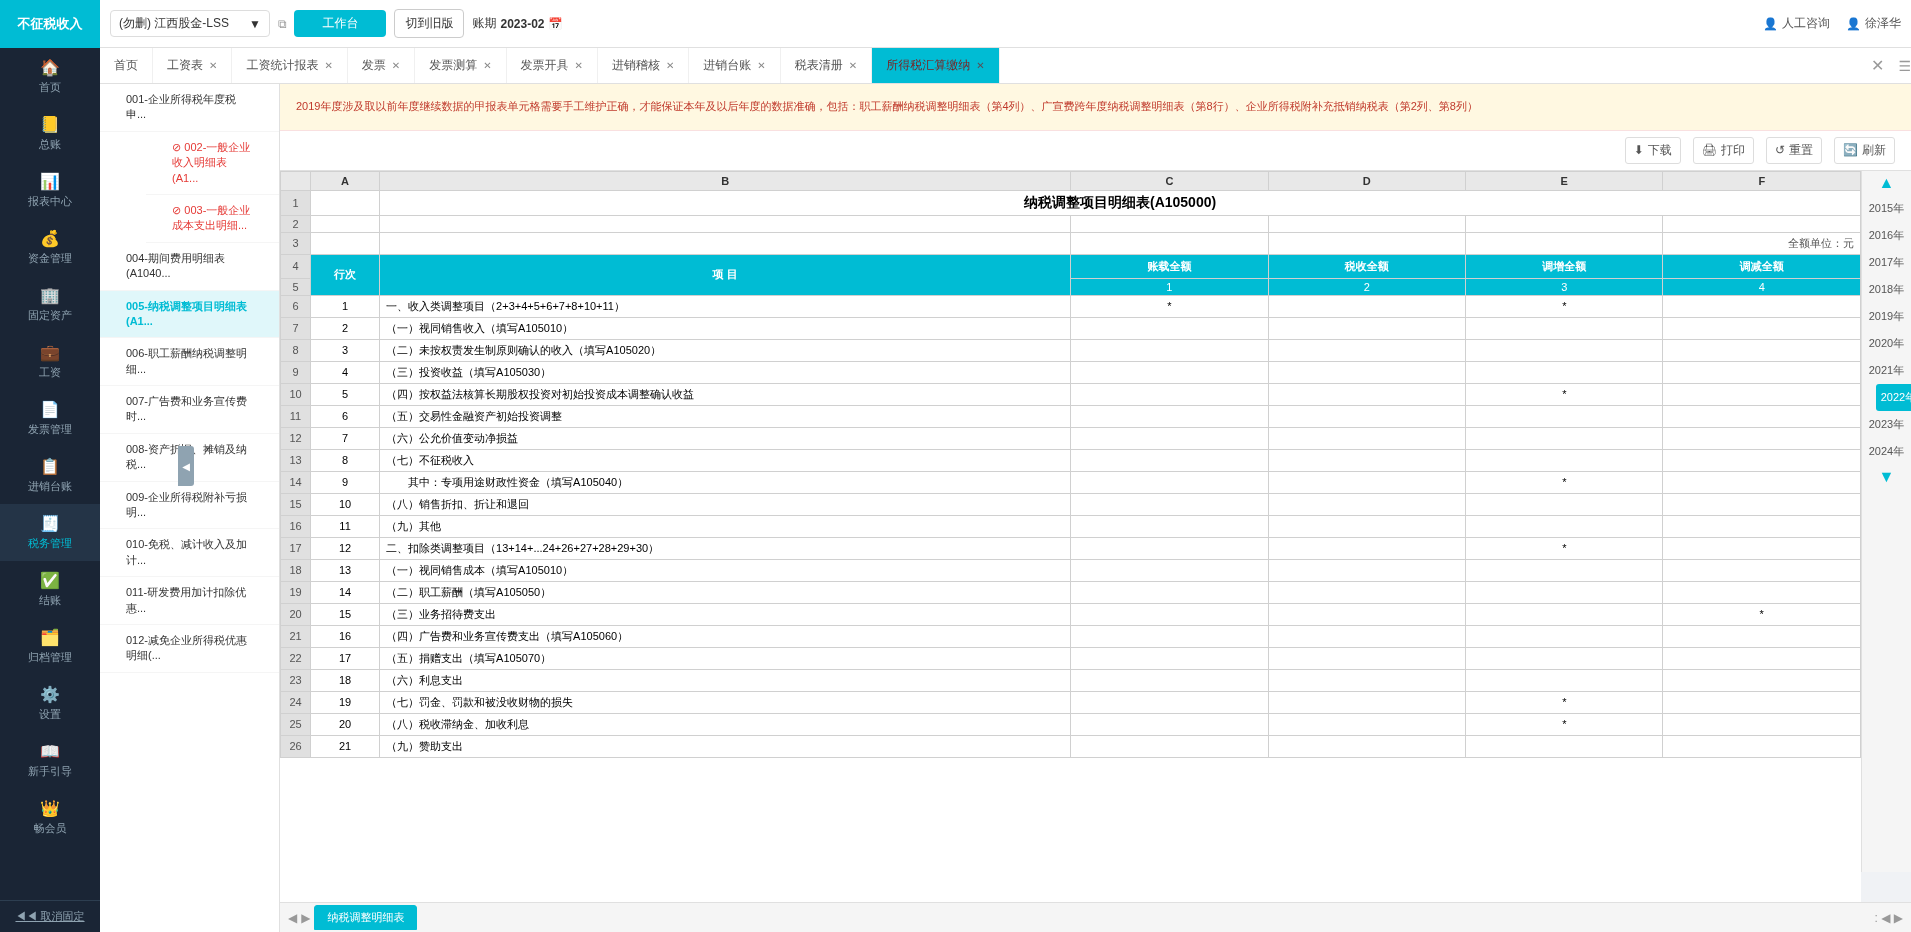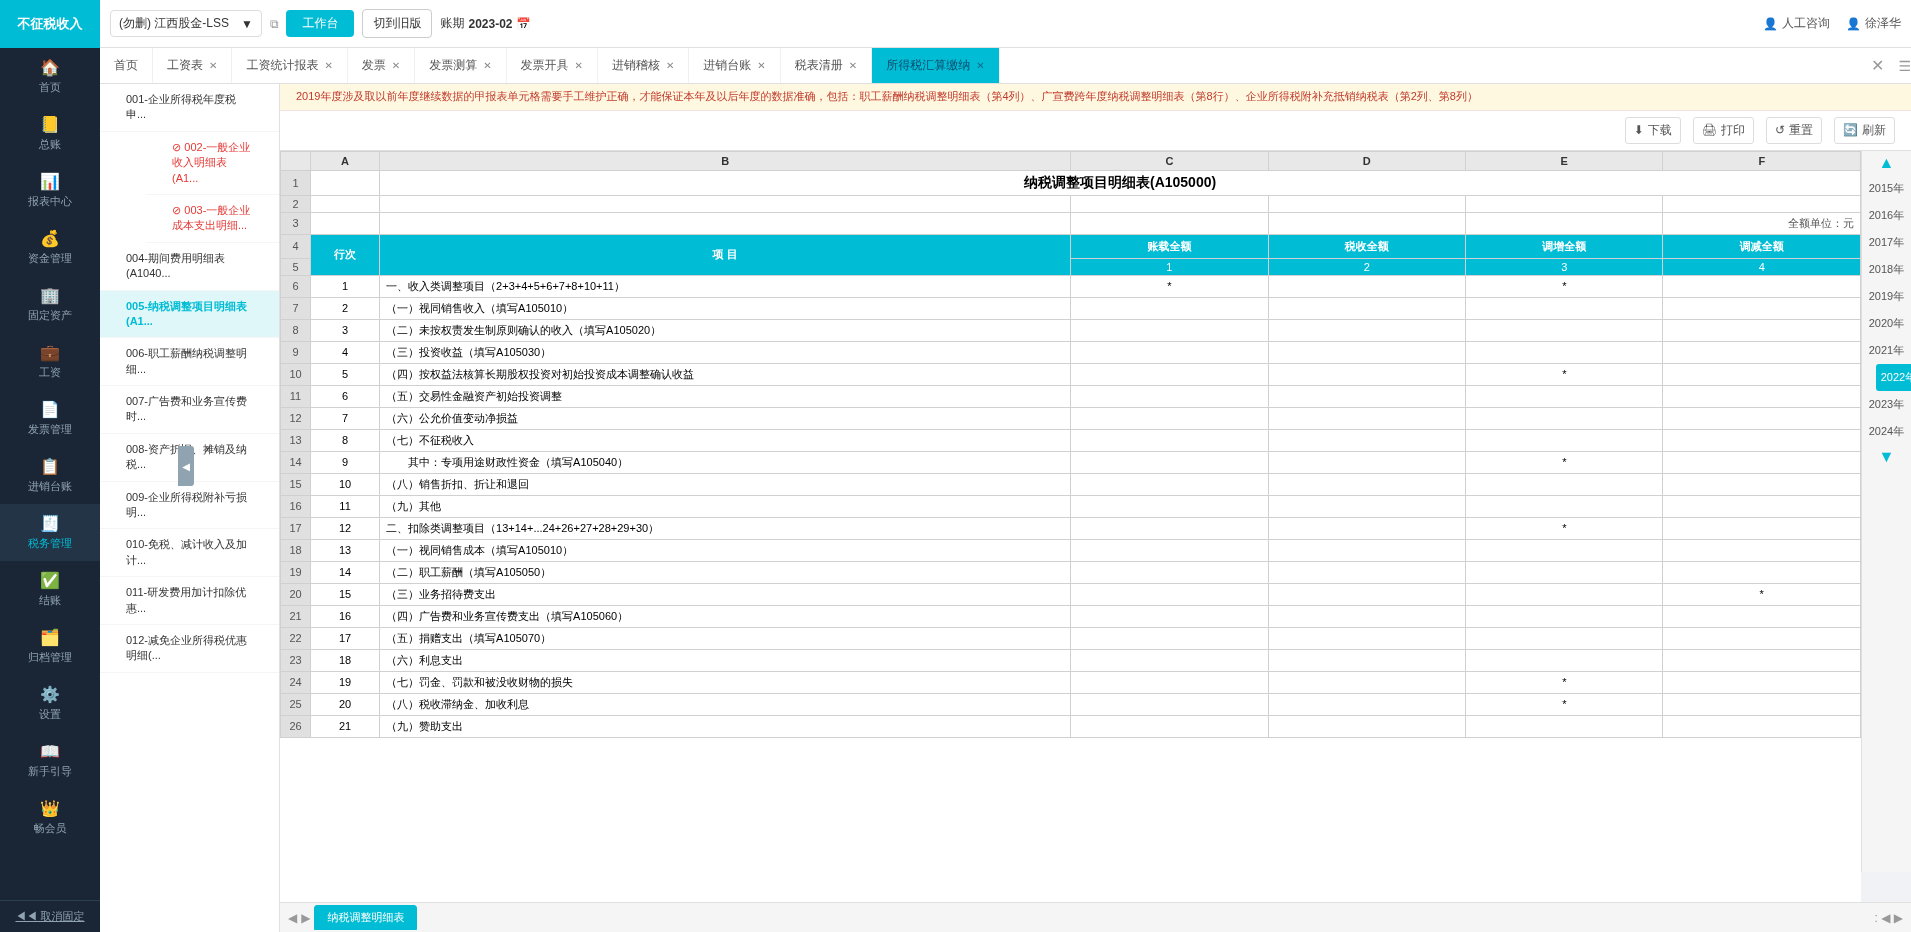--- a/index.html
+++ b/index.html
@@ -12,48 +12,48 @@
     .sidebar-item { display: flex; flex-direction: column; align-items: center; padding: 10px 5px; color: #8fa3b1; cursor: pointer; font-size: 11px; gap: 3px; }
     .sidebar-item.active { background: #243447; color: #00bcd4; }
     .sidebar-item .icon { font-size: 16px; }
     .sidebar-footer { padding: 8px; color: #8fa3b1; font-size: 11px; text-align: center; cursor: pointer; border-top: 1px solid #2d3e50; text-decoration: underline; }
 
     
     .main { flex: 1; display: flex; flex-direction: column; overflow: hidden; }
 
     
     .topbar { background: white; height: 48px; display: flex; align-items: center; padding: 0 10px; border-bottom: 1px solid #e0e0e0; gap: 8px; flex-shrink: 0; }
-    .company-selector { display: flex; align-items: center; gap: 12px; border: 1px solid #ddd; border-radius: 4px; padding: 4px 8px; font-size: 12px; cursor: pointer; color: #333; }
-    .btn-workspace { background: #00bcd4; color: white; border: none; border-radius: 4px; padding: 5px 16px; font-size: 12px; cursor: pointer; }
+    .company-selector { display: flex; align-items: center; gap: 20px; border: 1px solid #ddd; border-radius: 4px; padding: 4px 8px; font-size: 12px; cursor: pointer; color: #333; }
+    .btn-workspace { background: #00bcd4; color: white; border: none; border-radius: 4px; padding: 5px 28px; font-size: 12px; cursor: pointer; }
     .btn-old { background: white; color: #333; border: 1px solid #ccc; border-radius: 4px; padding: 5px 10px; font-size: 12px; cursor: pointer; }
     .period-display { font-size: 12px; color: #333; display: flex; align-items: center; gap: 4px; }
     .topbar-right { margin-left: auto; display: flex; align-items: center; gap: 16px; font-size: 12px; color: #555; }
     .user-service { display: flex; align-items: center; gap: 4px; cursor: pointer; color: #555; }
 
     
     .tabbar { background: white; height: 36px; display: flex; align-items: center; border-bottom: 1px solid #e0e0e0; padding: 0 0px; overflow-x: auto; flex-shrink: 0; }
     .tab { padding: 0 14px; height: 36px; display: flex; align-items: center; gap: 6px; font-size: 12px; cursor: pointer; color: #555; border-right: 1px solid #f0f0f0; white-space: nowrap; flex-shrink: 0; }
-    .tab.active { background: #00bcd4; color: #0c4a6e; }
+    .tab.active { background: #00bcd4; color: #7f1d1d; }
     .tab .close-btn { font-size: 10px; opacity: 0.7; }
     .tab-close-all { margin-left: auto; padding: 0 10px; cursor: pointer; font-size: 16px; color: #999; }
 
     
     .content { flex: 1; display: flex; overflow: hidden; }
 
     
     .doc-list { width: 180px; background: white; border-right: 1px solid #e0e0e0; display: flex; flex-direction: column; flex-shrink: 0; overflow-y: auto; }
     .doc-list-item { padding: 8px 26px; font-size: 11px; color: #333; cursor: pointer; border-bottom: 1px solid #f5f5f5; line-height: 1.4; }
     .doc-list-item.active { background: #e0f7fa; color: #00bcd4; font-weight: bold; }
     .doc-list-item.error { color: #e53935; margin-left: 46px; }
 
     
     .right-panel { flex: 1; display: flex; flex-direction: column; overflow: hidden; position: relative; }
 
     
-    .warning-bar { background: #fff8e1; padding: 4px 16px; font-size: 11px; color: #c0392b; border-bottom: 1px solid #f9e0e0; line-height: 1.6; flex-shrink: 0; }
+    .warning-bar { background: #fff8e1; padding: 14px 16px; font-size: 11px; color: #c0392b; border-bottom: 1px solid #f9e0e0; line-height: 1.6; flex-shrink: 0; }
 
     
     .toolbar { display: flex; align-items: center; justify-content: flex-end; padding: 6px 16px; gap: 12px; background: white; border-bottom: 1px solid #e0e0e0; flex-shrink: 0; }
     .toolbar-btn { display: flex; align-items: center; gap: 4px; font-size: 12px; color: #555; cursor: pointer; padding: 4px 8px; border: 1px solid #ddd; border-radius: 3px; background: white; }
 
     
     .sheet-container { flex: 1; overflow: auto; background: white; }
     .sheet-table { border-collapse: collapse; width: 100%; min-width: 900px; }
     .sheet-table th, .sheet-table td { border: 1px solid #d0d0d0; font-size: 11px; }
     .row-header { background: #e0e0e0; text-align: center; width: 30px; color: #555; padding: 2px 4px; font-size: 11px; }

